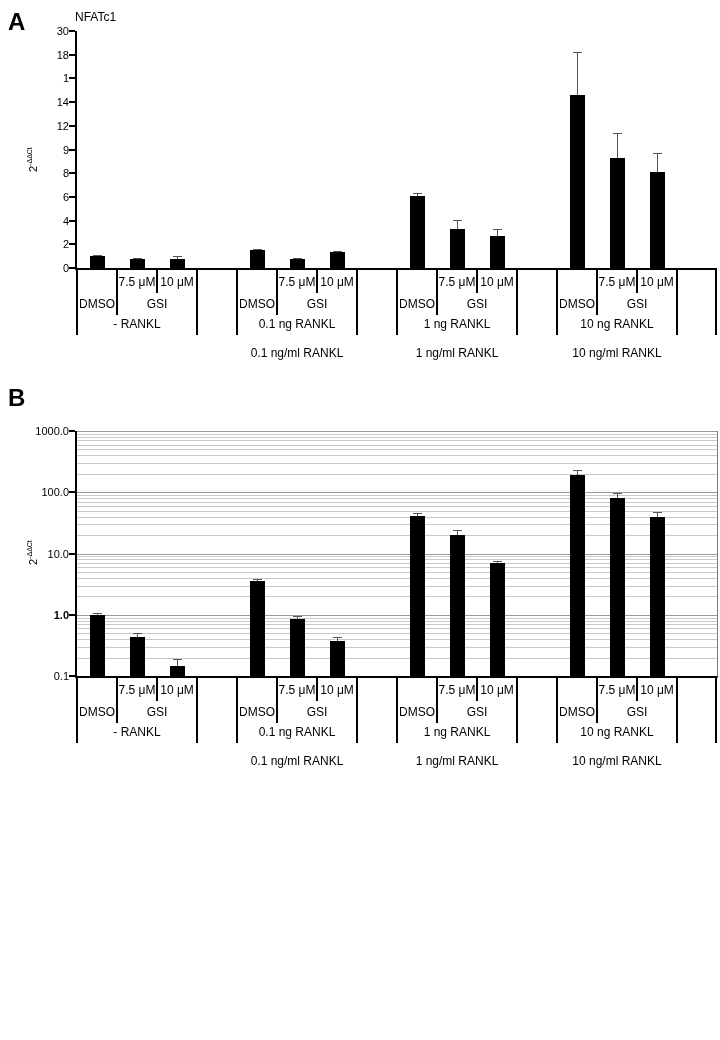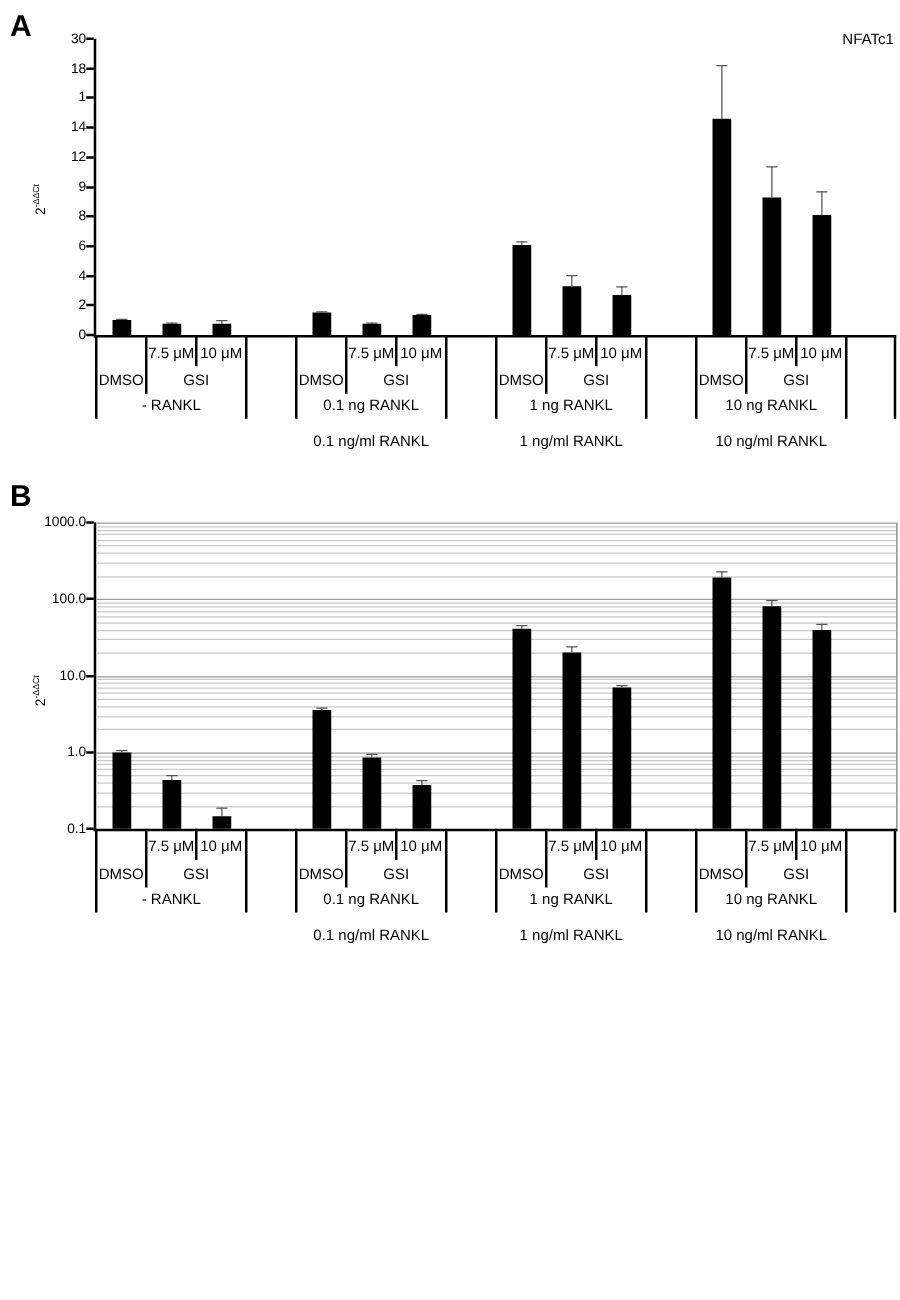--- a/index.html
+++ b/index.html
@@ -1,19 +1,19 @@
 <!DOCTYPE html>
 <html><head>
 <meta charset="utf-8">
 <style>
   html,body{margin:0;padding:0;background:#fff;}
   .canvas{position:relative;width:720px;height:1040px;background:#ffffff;
           font-family:"Liberation Sans",sans-serif;color:#000;overflow:hidden;}
   .panel-letter{position:absolute;left:8px;font-size:24px;font-weight:bold;}
-  .chart-title{position:absolute;left:75px;width:640px;text-align:right;font-size:12px;margin-top:14px;}
+  .chart-title{position:absolute;left:75px;width:640px;text-align:left;font-size:12px;}
   .y-axis-label{position:absolute;font-size:11px;white-space:nowrap;
                 transform:rotate(-90deg);transform-origin:left top;}
   .y-axis-label sup{font-size:7px;}
   .plot{position:absolute;left:75px;width:640px;border-left:2px solid #000;
         border-bottom:2px solid #000;overflow:visible;}
   .plot.bordered-right{border-right:1px solid #7a7a7a;}
   
   .gridline{position:absolute;left:0;width:100%;height:1px;z-index:1;}
   .gridline.minor{background:#c9c9c9;}
   .gridline.major{background:#9a9a9a;}
@@ -133,21 +133,21 @@
       <div class="cat-label" style="left: 560px; width: 40px; top: 240px;">10 μM</div>
       <div class="cat-label" style="left: 480px; width: 40px; top: 262px;">DMSO</div>
       <div class="cat-label" style="left: 520px; width: 80px; top: 262px;">GSI</div>
       <div class="cat-label" style="left: 480px; width: 120px; top: 283px; line-height: 20px;">10 ng RANKL</div>
       <div class="sub-label" style="left: 470px; width: 140px; top: 315px;">10 ng/ml RANKL</div>
       <div class="cat-sep" style="left: 638px; top: 237px; height: 67px;"></div>
     </div>
 
   <div class="panel-letter" style="top:384px;">B</div>
   <div class="y-axis-label" style="left:26px;top:565px;"><span>2</span><sup>-ΔΔCt</sup></div>
-  <div class="plot bordered-right" id="plot-1" style="top:418px;height:245px;">
+  <div class="plot bordered-right" id="plot-1" style="top:431px;height:245px;">
       <div class="gridline minor" style="top: 226.562px;"></div>
       <div class="gridline minor" style="top: 215.776px;"></div>
       <div class="gridline minor" style="top: 208.124px;"></div>
       <div class="gridline minor" style="top: 202.188px;"></div>
       <div class="gridline minor" style="top: 197.338px;"></div>
       <div class="gridline minor" style="top: 193.238px;"></div>
       <div class="gridline minor" style="top: 189.686px;"></div>
       <div class="gridline minor" style="top: 186.553px;"></div>
       <div class="gridline major" style="top: 183.75px;"></div>
       <div class="gridline minor" style="top: 165.312px;"></div>
@@ -177,21 +177,21 @@
       <div class="gridline minor" style="top: 5.93574px;"></div>
       <div class="gridline minor" style="top: 2.80265px;"></div>
       <div class="gridline major" style="top: 0px;"></div>
       <div class="ytick-mark" style="top: -1px;"></div>
       <div class="ytick-label" style="top: -7px;">1000.0</div>
       <div class="ytick-mark" style="top: 60.25px;"></div>
       <div class="ytick-label" style="top: 54.25px;">100.0</div>
       <div class="ytick-mark" style="top: 121.5px;"></div>
       <div class="ytick-label" style="top: 115.5px;">10.0</div>
       <div class="ytick-mark" style="top: 182.75px;"></div>
-      <div class="ytick-label" style="top: 176.75px;">1.0</div>
+      <div class="ytick-label" style="top: 176.75px; font-weight: bold;">1.0</div>
       <div class="ytick-mark" style="top: 244px;"></div>
       <div class="ytick-label" style="top: 238px; text-align: right;">0.1</div>
       <div class="bar" style="left: 12.5px; top: 183.75px; width: 15px; height: 61.25px; background: rgb(0, 0, 0);"></div>
       <div class="errline" style="left: 20px; top: 182.2px; height: 1.54998px;"></div>
       <div class="errcap" style="left: 16px; top: 182.2px; width: 9px;"></div>
       <div class="bar" style="left: 52.5px; top: 205.589px; width: 15px; height: 39.4115px; background: rgb(0, 0, 0);"></div>
       <div class="errline" style="left: 60px; top: 202.188px; height: 3.40044px;"></div>
       <div class="errcap" style="left: 56px; top: 202.188px; width: 9px;"></div>
       <div class="bar" style="left: 92.5px; top: 235.116px; width: 15px; height: 9.88379px; background: rgb(0, 0, 0);"></div>
       <div class="errline" style="left: 100px; top: 227.926px; height: 7.18987px;"></div>

